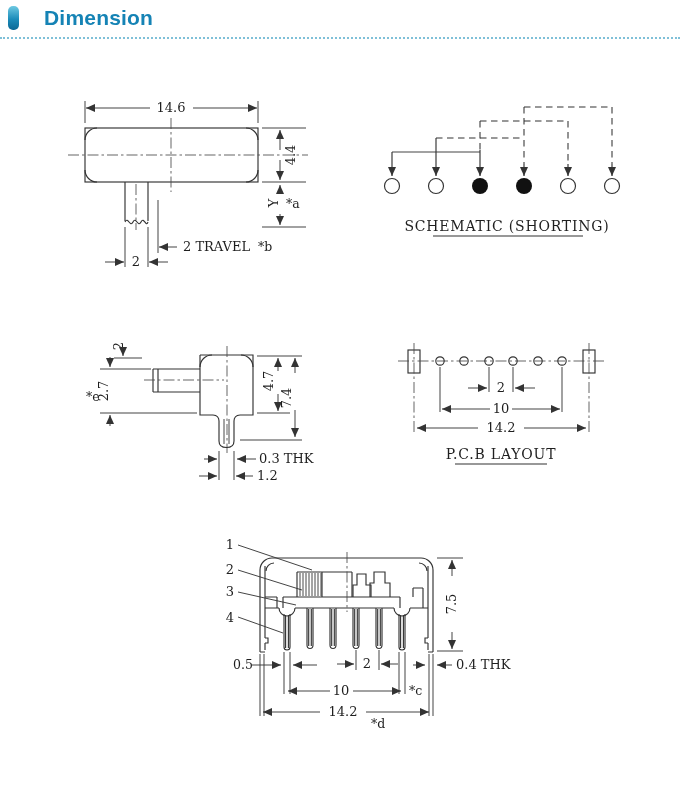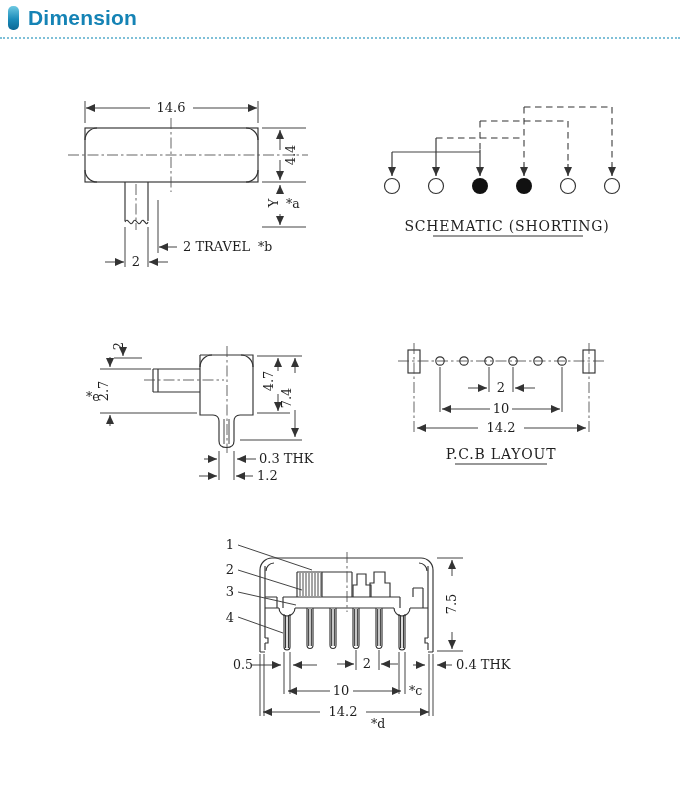--- a/index.html
+++ b/index.html
@@ -1,18 +1,18 @@
 <!DOCTYPE html>
 <html><head>
 <meta charset="utf-8">
 <style>
   html,body{margin:0;padding:0;background:#fff;}
   .page{position:relative;width:680px;height:798px;background:#fff;overflow:hidden;
         font-family:"Liberation Sans",sans-serif;}
-  .header{position:absolute;top:6px;left:8px;display:flex;align-items:center;gap:9px;}
+  .header{position:absolute;top:6px;left:8px;display:flex;align-items:center;gap:25px;}
   .accent-bar{width:11px;height:24px;border-radius:5px;
         background:linear-gradient(180deg,#6ec9e2 0%,#1b8cba 55%,#0a6794 100%);}
   .title{font-weight:bold;font-size:21px;color:#1583b5;letter-spacing:0.2px;}
   .divider{position:absolute;top:37px;left:0;width:680px;height:0;
         border-top:2px dotted #7fc0d8;}
   svg{position:absolute;top:0;left:0;}
   .ln{stroke:#333;stroke-width:1.15;fill:none;}
   .dim{stroke:#3a3a3a;stroke-width:0.95;fill:none;}
   .cl{stroke:#4a4a4a;stroke-width:0.85;fill:none;stroke-dasharray:11 3 2.5 3;}
   .dsh{stroke:#333;stroke-width:1.05;fill:none;stroke-dasharray:6.5 4.5;}

